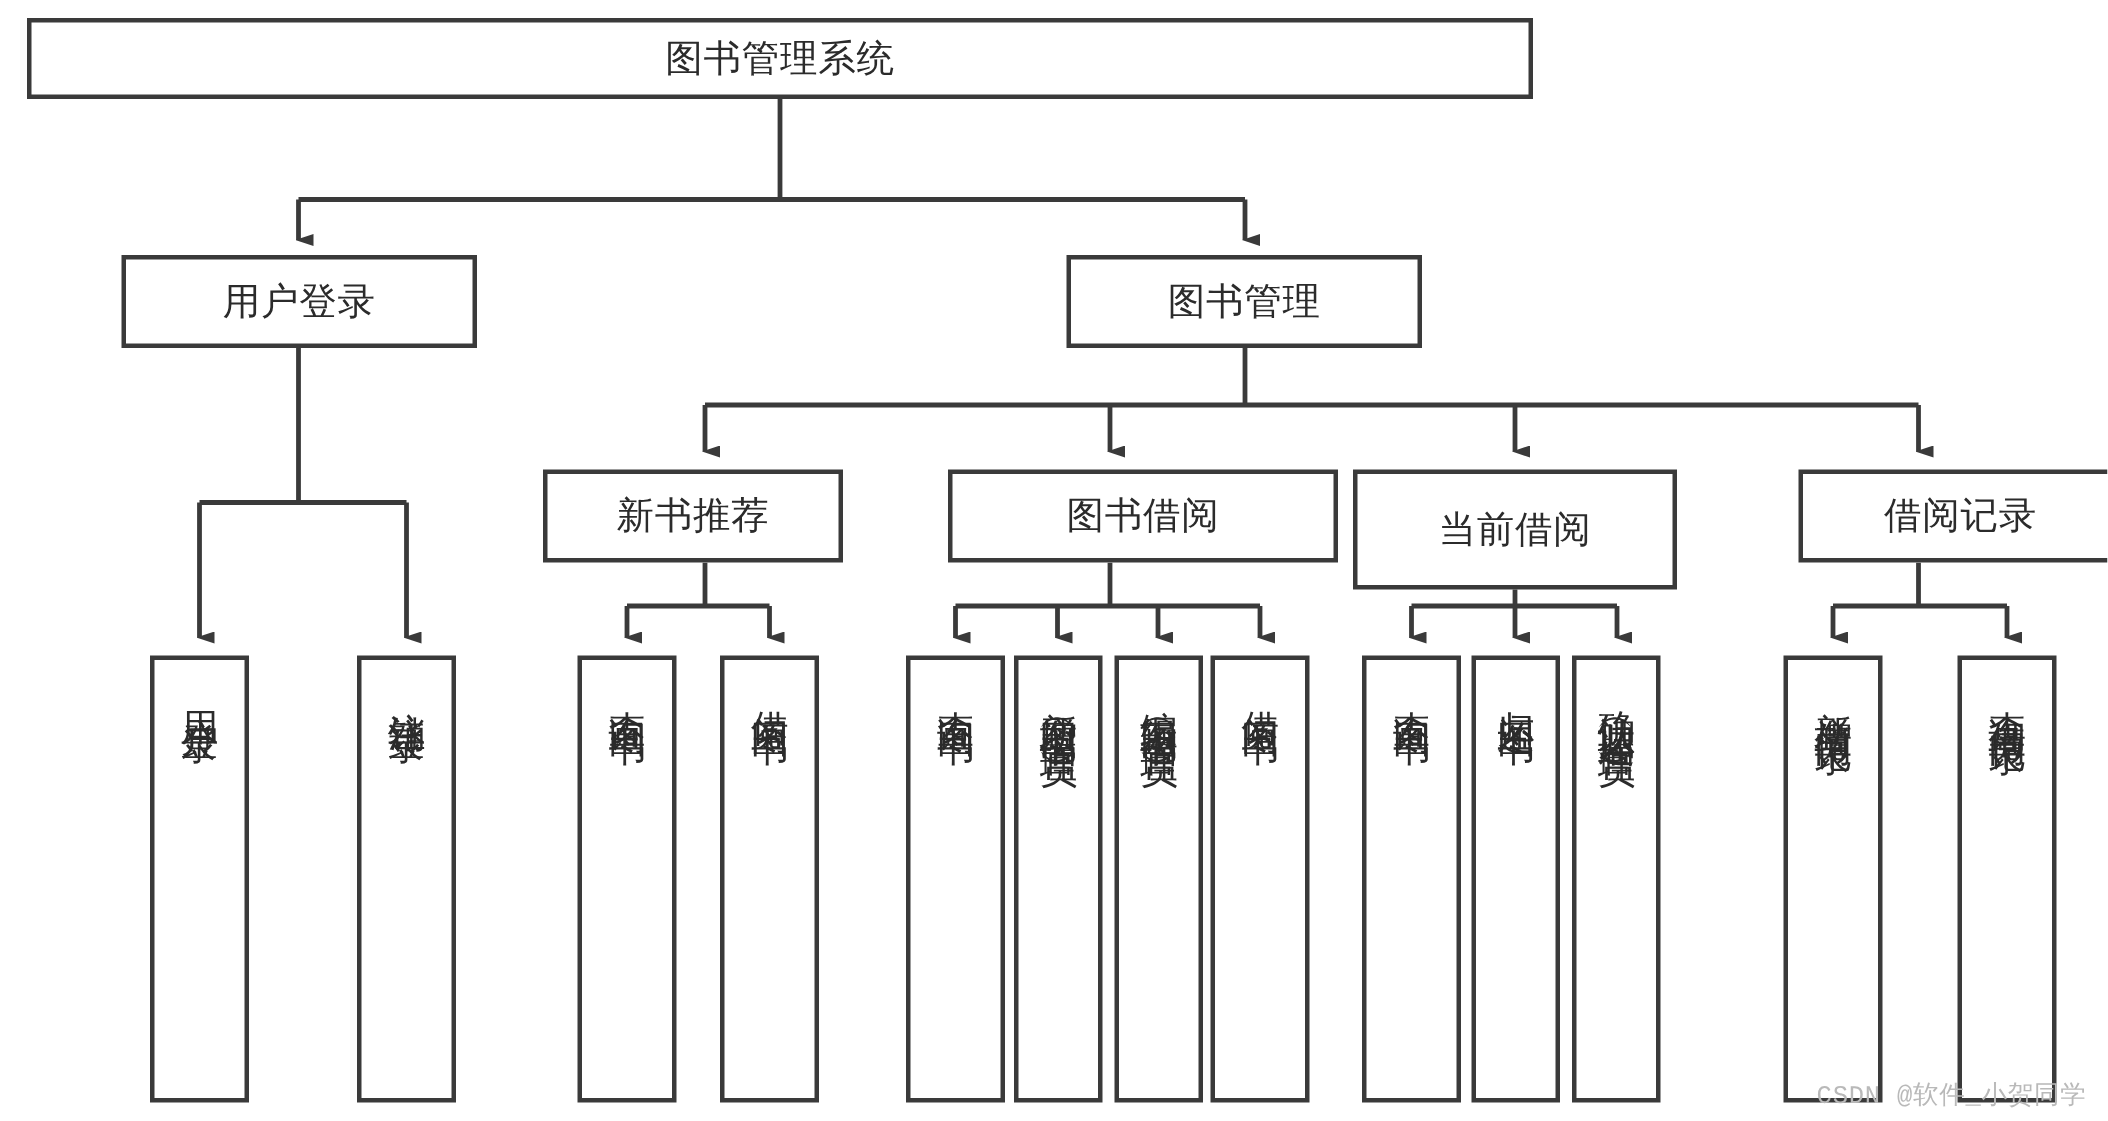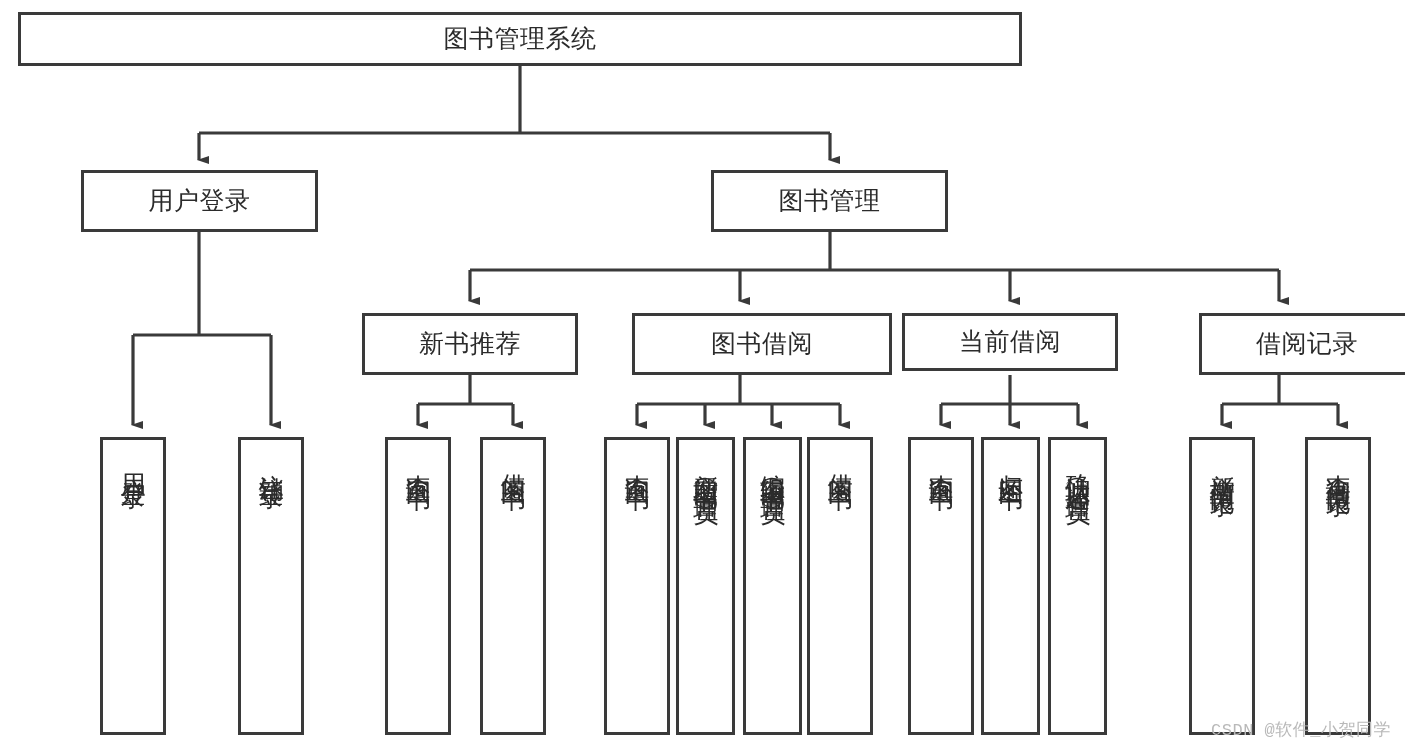--- a/index.html
+++ b/index.html
@@ -121,25 +121,25 @@
       <line x1="1338" y1="404" x2="1338" y2="425" marker-end="url(#arrowhead)"></line>
     </g>
   </svg>
 
   <div class="node node-h" style="left:18px; top:12px; width:1004px; height:54px;">图书管理系统</div>
 
   <div class="node node-h" style="left:81px; top:170px; width:237px; height:62px;">用户登录</div>
 
   <div class="node node-h" style="left:711px; top:170px; width:237px; height:62px;">图书管理</div>
 
-  <div class="node node-h" style="left:362px; top:313px; width:216px; height:62px;">新书推荐</div>
+  <div class="node node-h" style="left:362px; top:313px; width:200px; height:62px;">新书推荐</div>
 
   <div class="node node-h" style="left:632px; top:313px; width:260px; height:62px;">图书借阅</div>
 
-  <div class="node node-h" style="left:902px; top:313px; width:216px; height:58px;">当前借阅</div>
+  <div class="node node-h" style="left:902px; top:313px; width:216px; height:80px;">当前借阅</div>
 
   <div class="node node-h" style="left:1171px; top:313px; width:216px; height:62px;margin-left:28px;">借阅记录</div>
 
   <div class="node node-v" style="left:100px; top:437px; width:66px; height:298px;">
     <span class="vlabel">用户登录</span>
   </div>
 
   <div class="node node-v" style="left:238px; top:437px; width:66px; height:298px;">
     <span class="vlabel">注销登录</span>
   </div>

